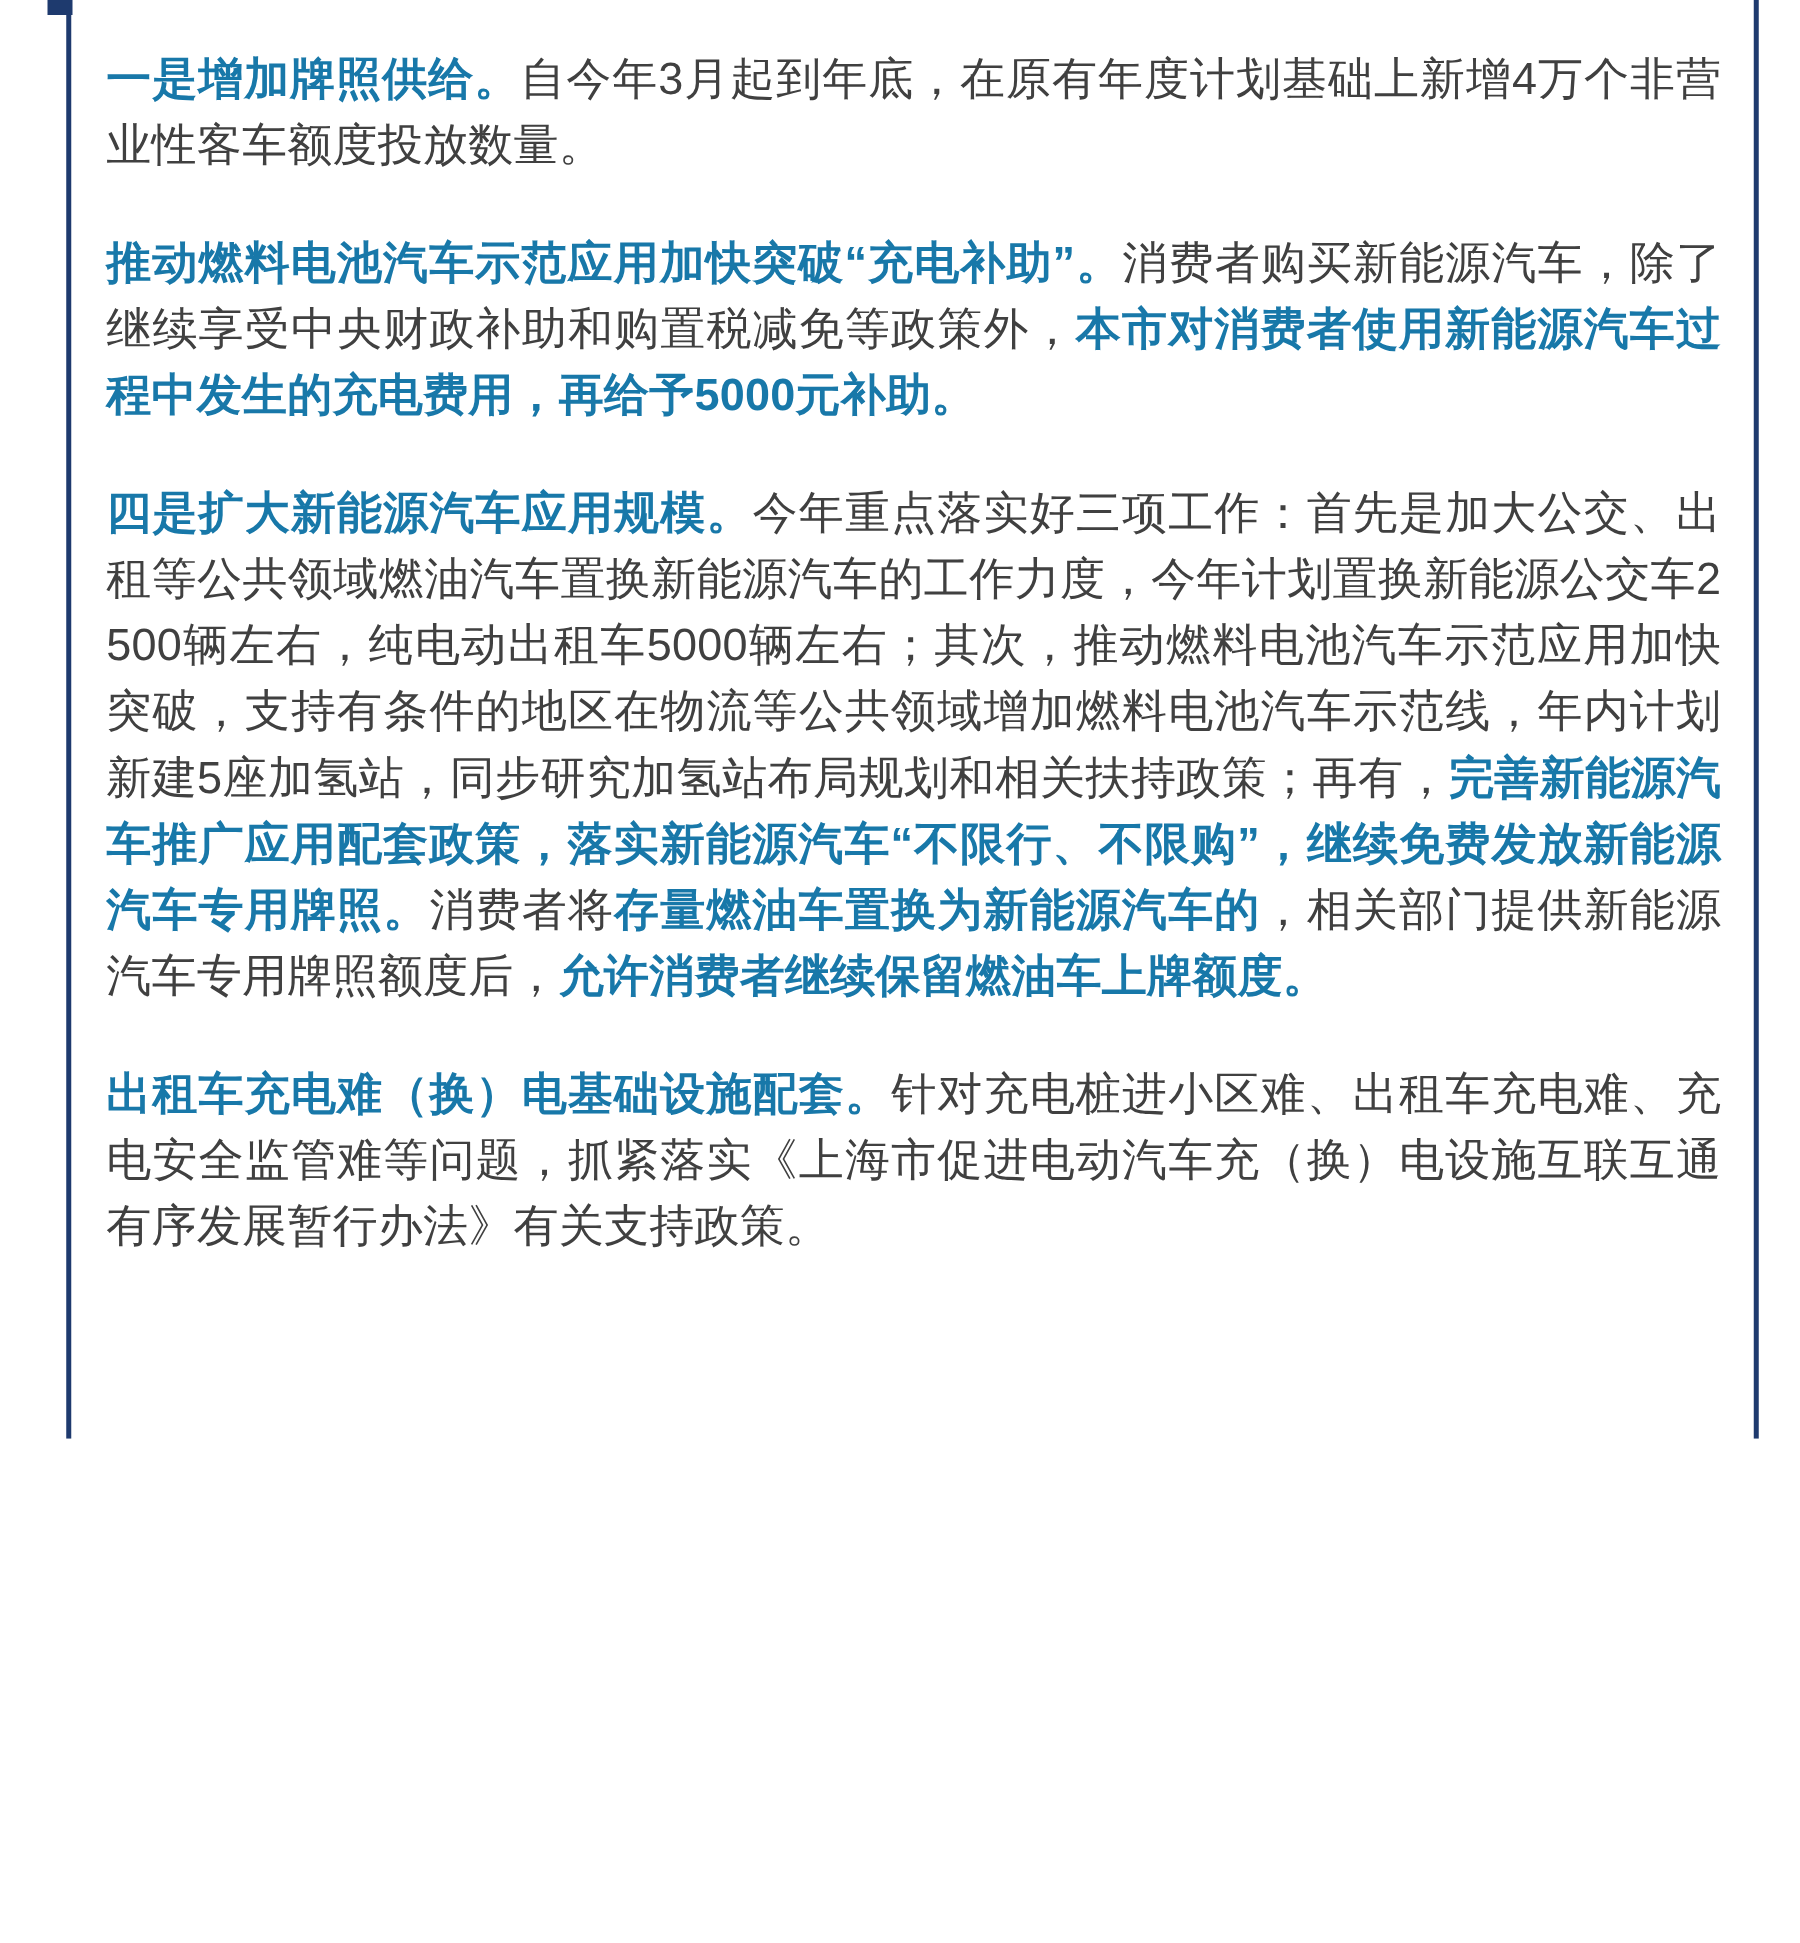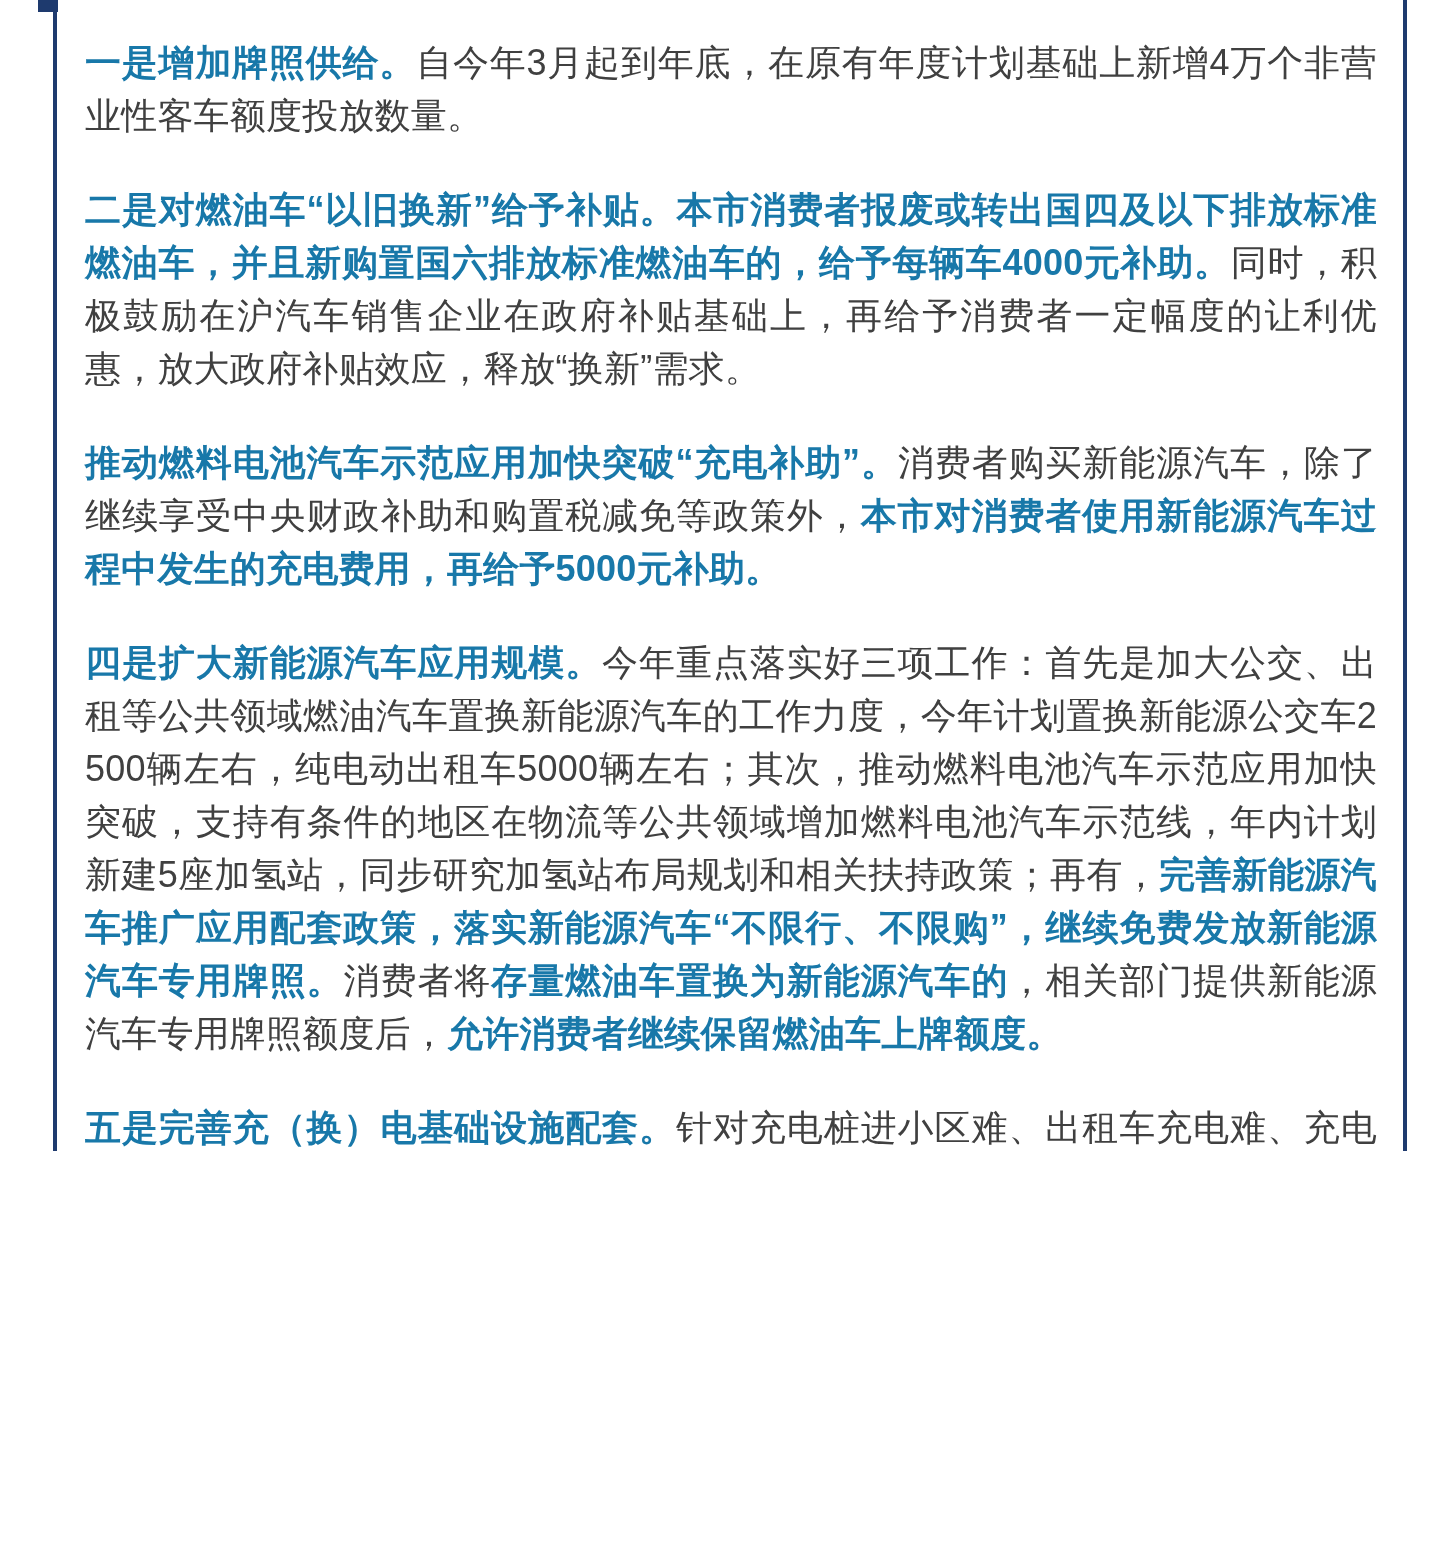--- a/index.html
+++ b/index.html
@@ -56,18 +56,17 @@
 </style>
 </head>
 <body>
 
 <div class="page">
   <div class="border-line left"></div>
   <div class="border-line right"></div>
   <div class="corner-mark"></div>
   <main class="content">
       <p><span class="seg-lead">一是增加牌照供给。</span><span class="seg-normal">自今年3月起到年底，在原有年度计划基础上新增4万个非营业性客车额度投放数量。</span></p>
-      <p><span class="seg-lead">二是对燃油车“以旧换新”给予补贴。本市消费者报废或转出国四及以下排放标准燃油车，并且新购置国六排放标准燃油车的，给予每辆车4000元补助。</span><span class="seg-normal">同时，积极鼓励在沪汽车销售企业在政府补贴基础上，再给予消费者一定幅度的让利优惠，放大政府补贴效应，释放“换新”需求。</span></p>
       <p><span class="seg-lead">推动燃料电池汽车示范应用加快突破“充电补助”。</span><span class="seg-normal">消费者购买新能源汽车，除了继续享受中央财政补助和购置税减免等政策外，</span><span class="seg-strong">本市对消费者使用新能源汽车过程中发生的充电费用，再给予5000元补助。</span></p>
       <p><span class="seg-lead">四是扩大新能源汽车应用规模。</span><span class="seg-normal">今年重点落实好三项工作：首先是加大公交、出租等公共领域燃油汽车置换新能源汽车的工作力度，今年计划置换新能源公交车2500辆左右，纯电动出租车5000辆左右；其次，推动燃料电池汽车示范应用加快突破，支持有条件的地区在物流等公共领域增加燃料电池汽车示范线，年内计划新建5座加氢站，同步研究加氢站布局规划和相关扶持政策；再有，</span><span class="seg-strong">完善新能源汽车推广应用配套政策，落实新能源汽车“不限行、不限购”，继续免费发放新能源汽车专用牌照。</span><span class="seg-normal">消费者将</span><span class="seg-strong">存量燃油车置换为新能源汽车的</span><span class="seg-normal">，相关部门提供新能源汽车专用牌照额度后，</span><span class="seg-strong">允许消费者继续保留燃油车上牌额度。</span></p>
-      <p><span class="seg-lead">五是完善充（换）电基础设施配套。</span><span class="seg-normal">针对充电桩进小区难、出租车充电难、充电安全监管难等问题，抓紧落实《上海市促进电动汽车充（换）电设施互联互通有序发展暂行办法》有关支持政策。</span></p>
+      <p><span class="seg-lead">出租车充电难（换）电基础设施配套。</span><span class="seg-normal">针对充电桩进小区难、出租车充电难、充电安全监管难等问题，抓紧落实《上海市促进电动汽车充（换）电设施互联互通有序发展暂行办法》有关支持政策。</span></p>
     </main>
 </div>
 
 </body></html>

